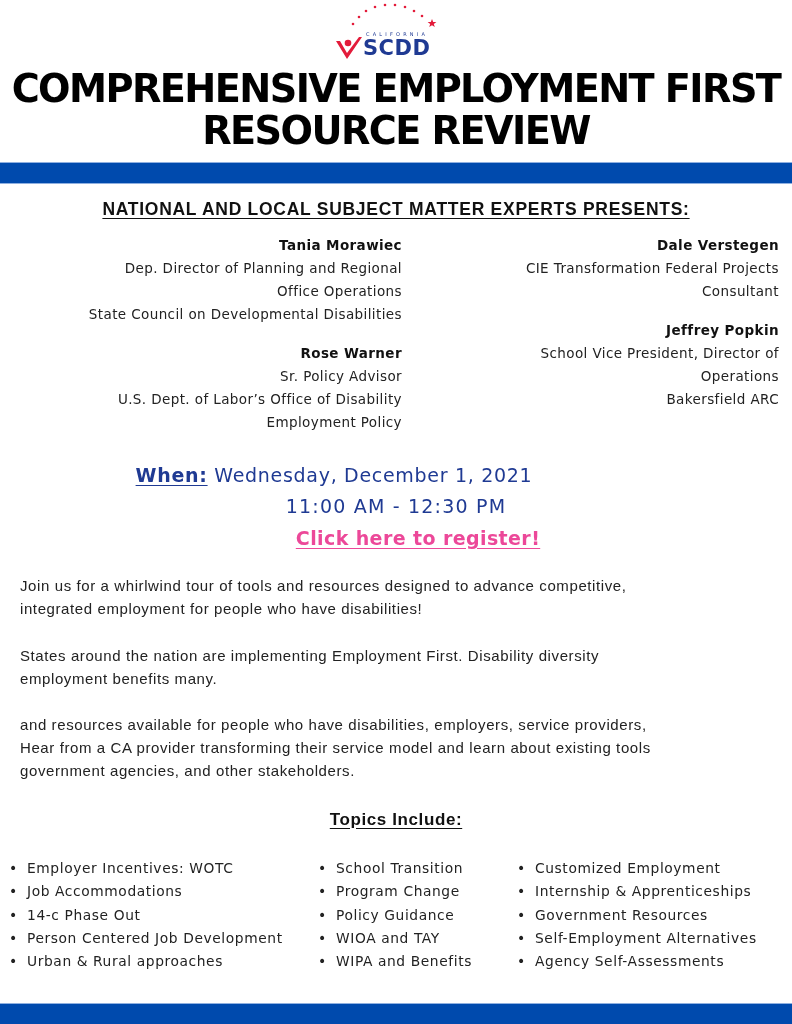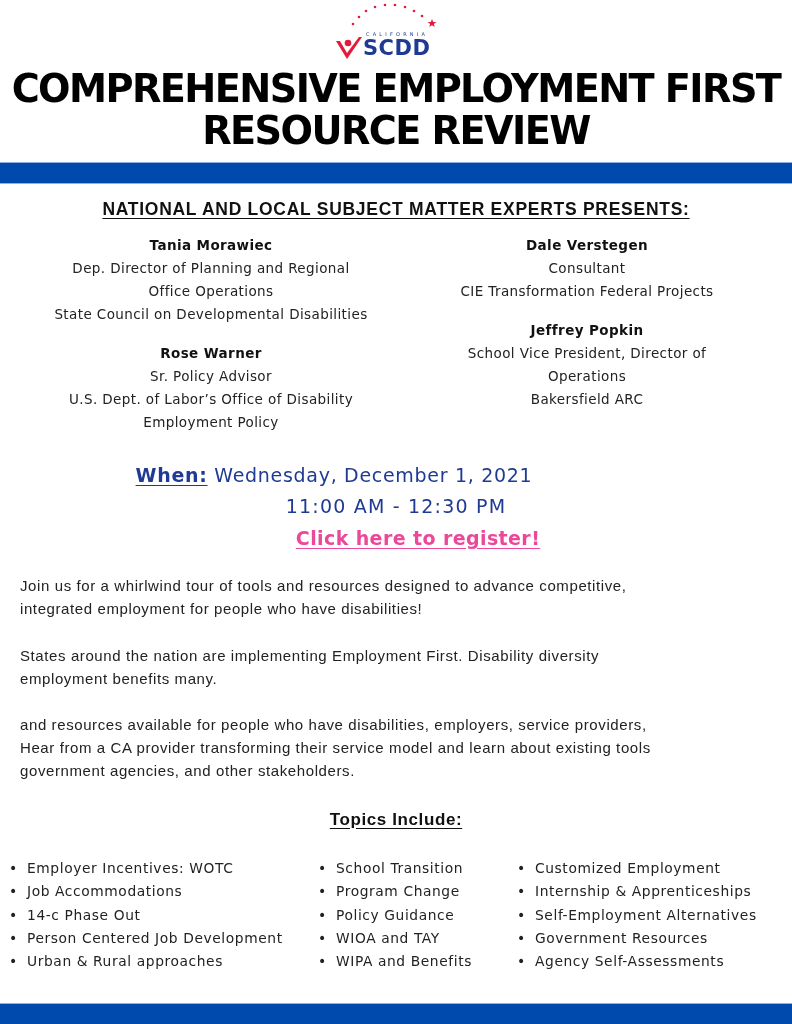--- a/index.html
+++ b/index.html
@@ -19,21 +19,21 @@
   .title.l2 { top: 110px; }
 
   .bar { position: absolute; left: 0; width: 792px; background: #004aad; }
   .bar.top { top: 163px; height: 20px; box-shadow: 0 -1px 0 #8fb0e0, 0 1px 0 #8fb0e0; }
   .bar.bottom { top: 1004px; height: 20px; box-shadow: 0 -1px 0 #8fb0e0; }
 
   .presenters-heading { position: absolute; left: 0; width: 792px; top: 198px; text-align: center;
     font-family: "Liberation Sans", sans-serif; font-weight: bold; font-size: 19px; letter-spacing: 0.8px;
     text-decoration: underline; text-underline-offset: 3px; transform: scaleX(0.92); color: #111; }
 
-  .col { position: absolute; text-align: center; font-family: "DejaVu Sans", sans-serif; font-size: 13.5px; line-height: 23px; color: #222; letter-spacing: 0.4px; }
+  .col { position: absolute; text-align: right; font-family: "DejaVu Sans", sans-serif; font-size: 13.5px; line-height: 23px; color: #222; letter-spacing: 0.4px; }
   .col .name { font-weight: bold; color: #111; }
   .col.left { left: 20px; width: 382px; top: 234px; }
   .col.right { left: 395px; width: 384px; top: 234px; }
   .gap { height: 16px; }
 
   .when { position: absolute; left: 0; width: 668px; top: 461px; text-align: center;
     font-family: "DejaVu Sans", sans-serif; font-size: 19px; color: #1f3a93; letter-spacing: 0.7px; line-height: 28px; }
   .when .lbl { font-weight: bold; text-decoration: underline; text-underline-offset: 3px; }
   .time { position: absolute; left: 0; width: 792px; top: 492px; text-align: center;
     font-family: "DejaVu Sans", sans-serif; font-size: 19px; color: #1f3a93; letter-spacing: 1.2px; line-height: 28px; }
@@ -103,22 +103,22 @@
     <div class="name">Rose Warner</div>
     <div>Sr. Policy Advisor</div>
     <div>U.S. Dept. of Labor’s Office of Disability</div>
     <div>Employment Policy</div>
   </div>
 </div>
 
 <div class="col right">
   <div>
     <div class="name">Dale Verstegen</div>
+    <div>CIE Transformation Federal Projects</div>
     <div>Consultant</div>
-    <div>CIE Transformation Federal Projects</div>
   </div>
   <div class="gap"></div>
   <div>
     <div class="name">Jeffrey Popkin</div>
     <div>School Vice President, Director of</div>
     <div>Operations</div>
     <div>Bakersfield ARC</div>
   </div>
 </div>
 
@@ -152,18 +152,18 @@
 <ul class="tlist c2">
   <li>School Transition</li>
   <li>Program Change</li>
   <li>Policy Guidance</li>
   <li>WIOA and TAY</li>
   <li>WIPA and Benefits</li>
 </ul>
 <ul class="tlist c3">
   <li>Customized Employment</li>
   <li>Internship &amp;  Apprenticeships</li>
+  <li>Government Resources</li>
   <li>Self-Employment Alternatives</li>
-  <li>Government Resources</li>
   <li>Agency Self-Assessments</li>
 </ul>
 
 <div class="bar bottom"></div>
 
 </body></html>

